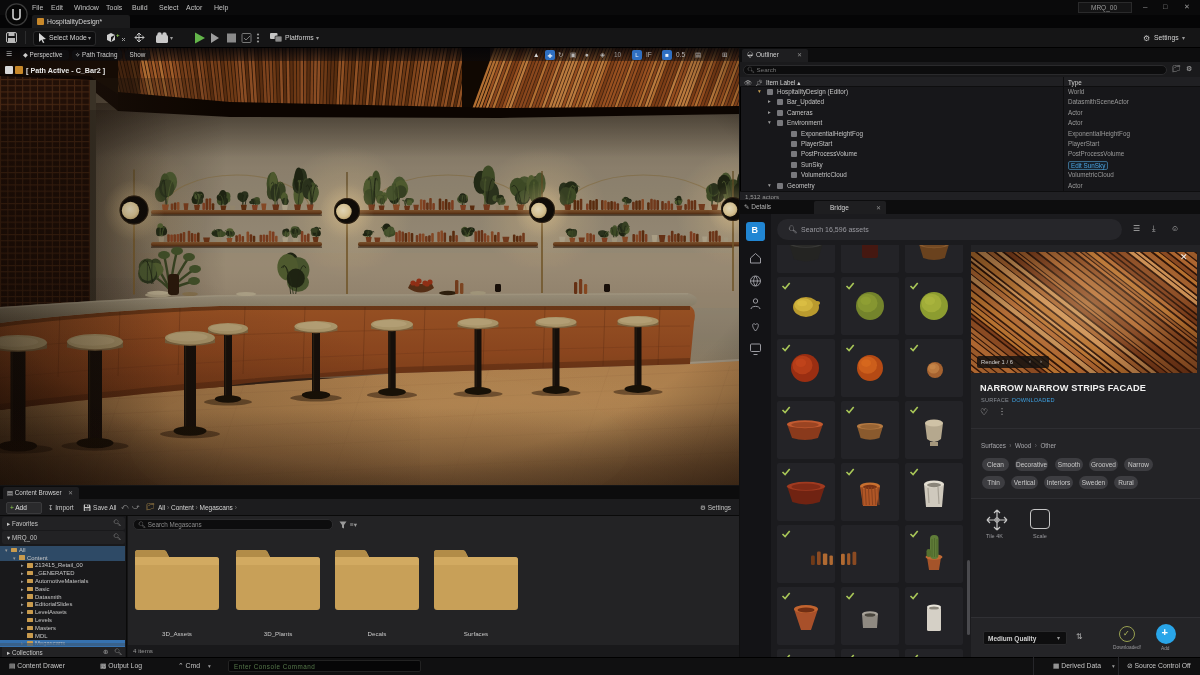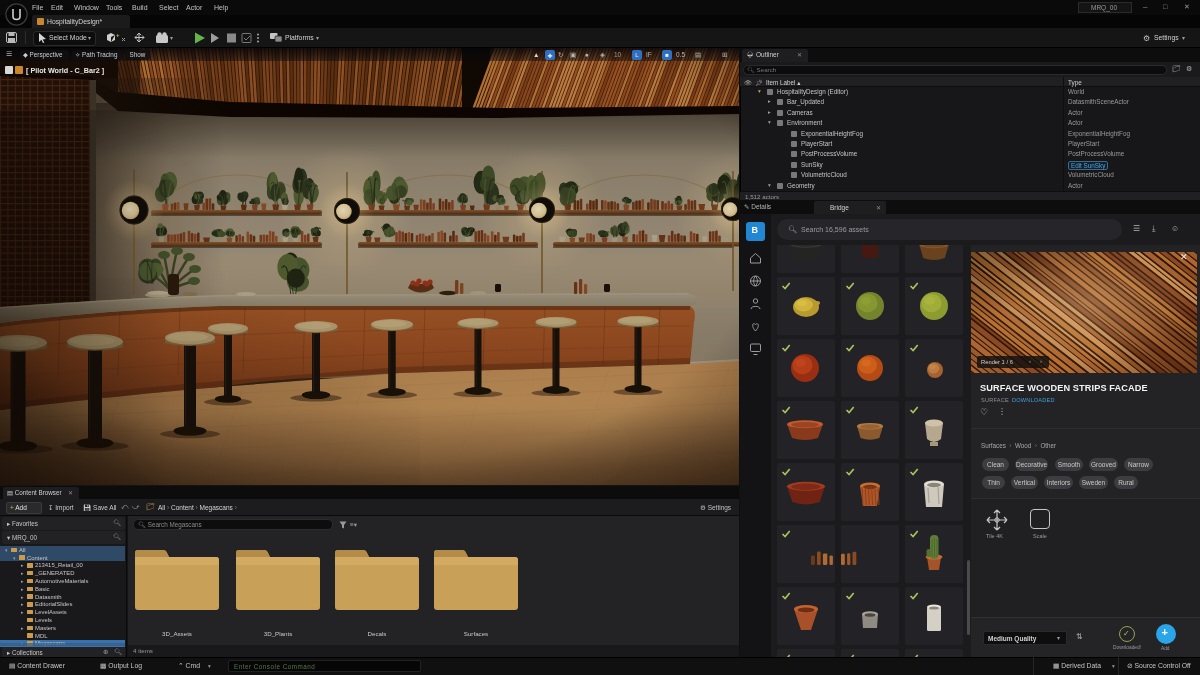--- a/index.html
+++ b/index.html
@@ -1114,21 +1114,21 @@
 <div class="txt" style="left:600px;top:50.5px;font-size:6.5px;color:#b5b5b5">◈</div>
 <div class="txt" style="left:614px;top:50.5px;font-size:6.5px;color:#9a9a9a">10</div>
 <div class="abs" style="left:632px;top:50px;width:10px;height:10px;background:#2f6fc2;border-radius:2px;color:#e8f1fb;font-size:6px;display:flex;align-items:center;justify-content:center">L</div>
 <div class="txt" style="left:646px;top:50.5px;font-size:6.5px;color:#b5b5b5">IF</div>
 <div class="abs" style="left:662px;top:50px;width:10px;height:10px;background:#2f6fc2;border-radius:2px;color:#e8f1fb;font-size:6px;display:flex;align-items:center;justify-content:center">■</div>
 <div class="txt" style="left:676px;top:50.5px;font-size:6.5px;color:#b5b5b5">0.5</div>
 <div class="txt" style="left:695px;top:50.5px;font-size:6.5px;color:#b5b5b5">▤</div>
 <div class="txt" style="left:722px;top:50.5px;font-size:6.5px;color:#b5b5b5">⊞</div>
 <div class="abs" style="left:5px;top:66px;width:8px;height:8px;background:#d8d8d8;border-radius:1px"></div>
 <div class="abs" style="left:14.5px;top:66px;width:8px;height:8px;background:#c8882a;border-radius:1px"></div>
-<div class="txt" style="left:26px;top:65.5px;font-size:7.2px;font-weight:bold;color:#e8e8e8">[ Pilot World - C_Bar2 ]</div>
+<div class="txt" style="left:26px;top:65.5px;font-size:7.2px;font-weight:bold;color:#e8e8e8">[ Path Active - C_Bar2 ]</div>
 <div class="abs" style="left:0;top:485px;width:739px;height:172px;background:#141415"></div>
 <div class="abs" style="left:0;top:486px;width:739px;height:13px;background:#0c0c0d"></div>
 <div class="abs" style="left:3px;top:487px;width:76px;height:12px;background:#1d1d1f;border-radius:2px 2px 0 0"></div>
 <div class="txt" style="left:7px;top:489px;font-size:6.3px;color:#cfcfcf">▤ Content Browser</div>
 <div class="txt" style="left:68px;top:489px;font-size:6px;color:#8a8a8a">✕</div>
 <div class="abs" style="left:0;top:499px;width:739px;height:17px;background:#1c1c1e;border-bottom:1px solid #0a0a0a"></div>
 <div class="abs" style="left:6px;top:501.5px;width:36px;height:12px;background:#2a2a2c;border-radius:2px;border:0.5px solid #3a3a3c"></div>
 <div class="txt" style="left:10px;top:504px;font-size:6.5px;color:#e0e0e0"><span style="color:#8fd14f">+</span> Add</div>
 <div class="txt" style="left:48px;top:504px;font-size:6.5px;color:#c9c9c9">↧ Import</div>
 <div class="txt" style="left:83px;top:504px;font-size:6.5px;color:#c9c9c9">💾︎ Save All</div>
@@ -1701,21 +1701,21 @@
         <rect x="315.0" y="-180" width="5.1" height="480" fill="#a2602e"></rect>
         <rect x="320.1" y="-180" width="1.0" height="480" fill="#2e1508"></rect>
       </g>
     </svg>
 <div class="abs" style="left:971px;top:252px;width:226px;height:121px;background:radial-gradient(ellipse at 52% 42%, rgba(255,215,160,0.3), rgba(0,0,0,0) 62%),linear-gradient(150deg,rgba(0,0,0,0.35),rgba(0,0,0,0) 32%,rgba(0,0,0,0) 68%,rgba(50,18,4,0.45))"></div>
 <div class="txt" style="left:1180px;top:252px;font-size:9px;color:#f0f0f0">✕</div>
 <div class="abs" style="left:977px;top:356px;width:72px;height:12px;background:rgba(20,18,16,0.85);border-radius:2px"></div>
 <div class="txt" style="left:981px;top:358.5px;font-size:5.8px;color:#d0d0d0">Render 1 / 6</div>
 <div class="txt" style="left:1029px;top:358px;font-size:6px;color:#b0b0b0">‹</div>
 <div class="txt" style="left:1040px;top:358px;font-size:6px;color:#b0b0b0">›</div>
-<div class="txt" style="left:980px;top:383px;font-size:9.2px;font-weight:bold;color:#f2f2f2;letter-spacing:0.1px">SURFACE WOODEN STRIPS FACADE</div>
+<div class="txt" style="left:980px;top:383px;font-size:9.2px;font-weight:bold;color:#f2f2f2;letter-spacing:0.1px">NARROW NARROW STRIPS FACADE</div>
 <div class="txt" style="left:981px;top:397px;font-size:5.6px;color:#8a8f96;letter-spacing:0.2px">SURFACE</div>
 <div class="txt" style="left:1012px;top:397px;font-size:5.6px;color:#3da0e0;letter-spacing:0.2px">DOWNLOADED</div>
 <div class="txt" style="left:980px;top:407px;font-size:9px;color:#c5c5c5">♡</div>
 <div class="txt" style="left:998px;top:407px;font-size:8px;color:#c5c5c5">⋮</div>
 <div class="abs" style="left:971px;top:428px;width:229px;height:1px;background:#2e2e32"></div>
 <div class="txt" style="left:981px;top:442px;font-size:6.3px;color:#a8a8ac">Surfaces&nbsp;&nbsp;<span style="color:#6a6a6e">›</span>&nbsp;&nbsp;Wood&nbsp;&nbsp;<span style="color:#6a6a6e">›</span>&nbsp;&nbsp;Other</div>
 <div class="tag" style="left:982px;top:458px;width:27px;height:13px">Clean</div>
 <div class="tag" style="left:1015px;top:458px;width:33px;height:13px">Decorative</div>
 <div class="tag" style="left:1055px;top:458px;width:28px;height:13px">Smooth</div>
 <div class="tag" style="left:1089px;top:458px;width:29px;height:13px">Grooved</div>

